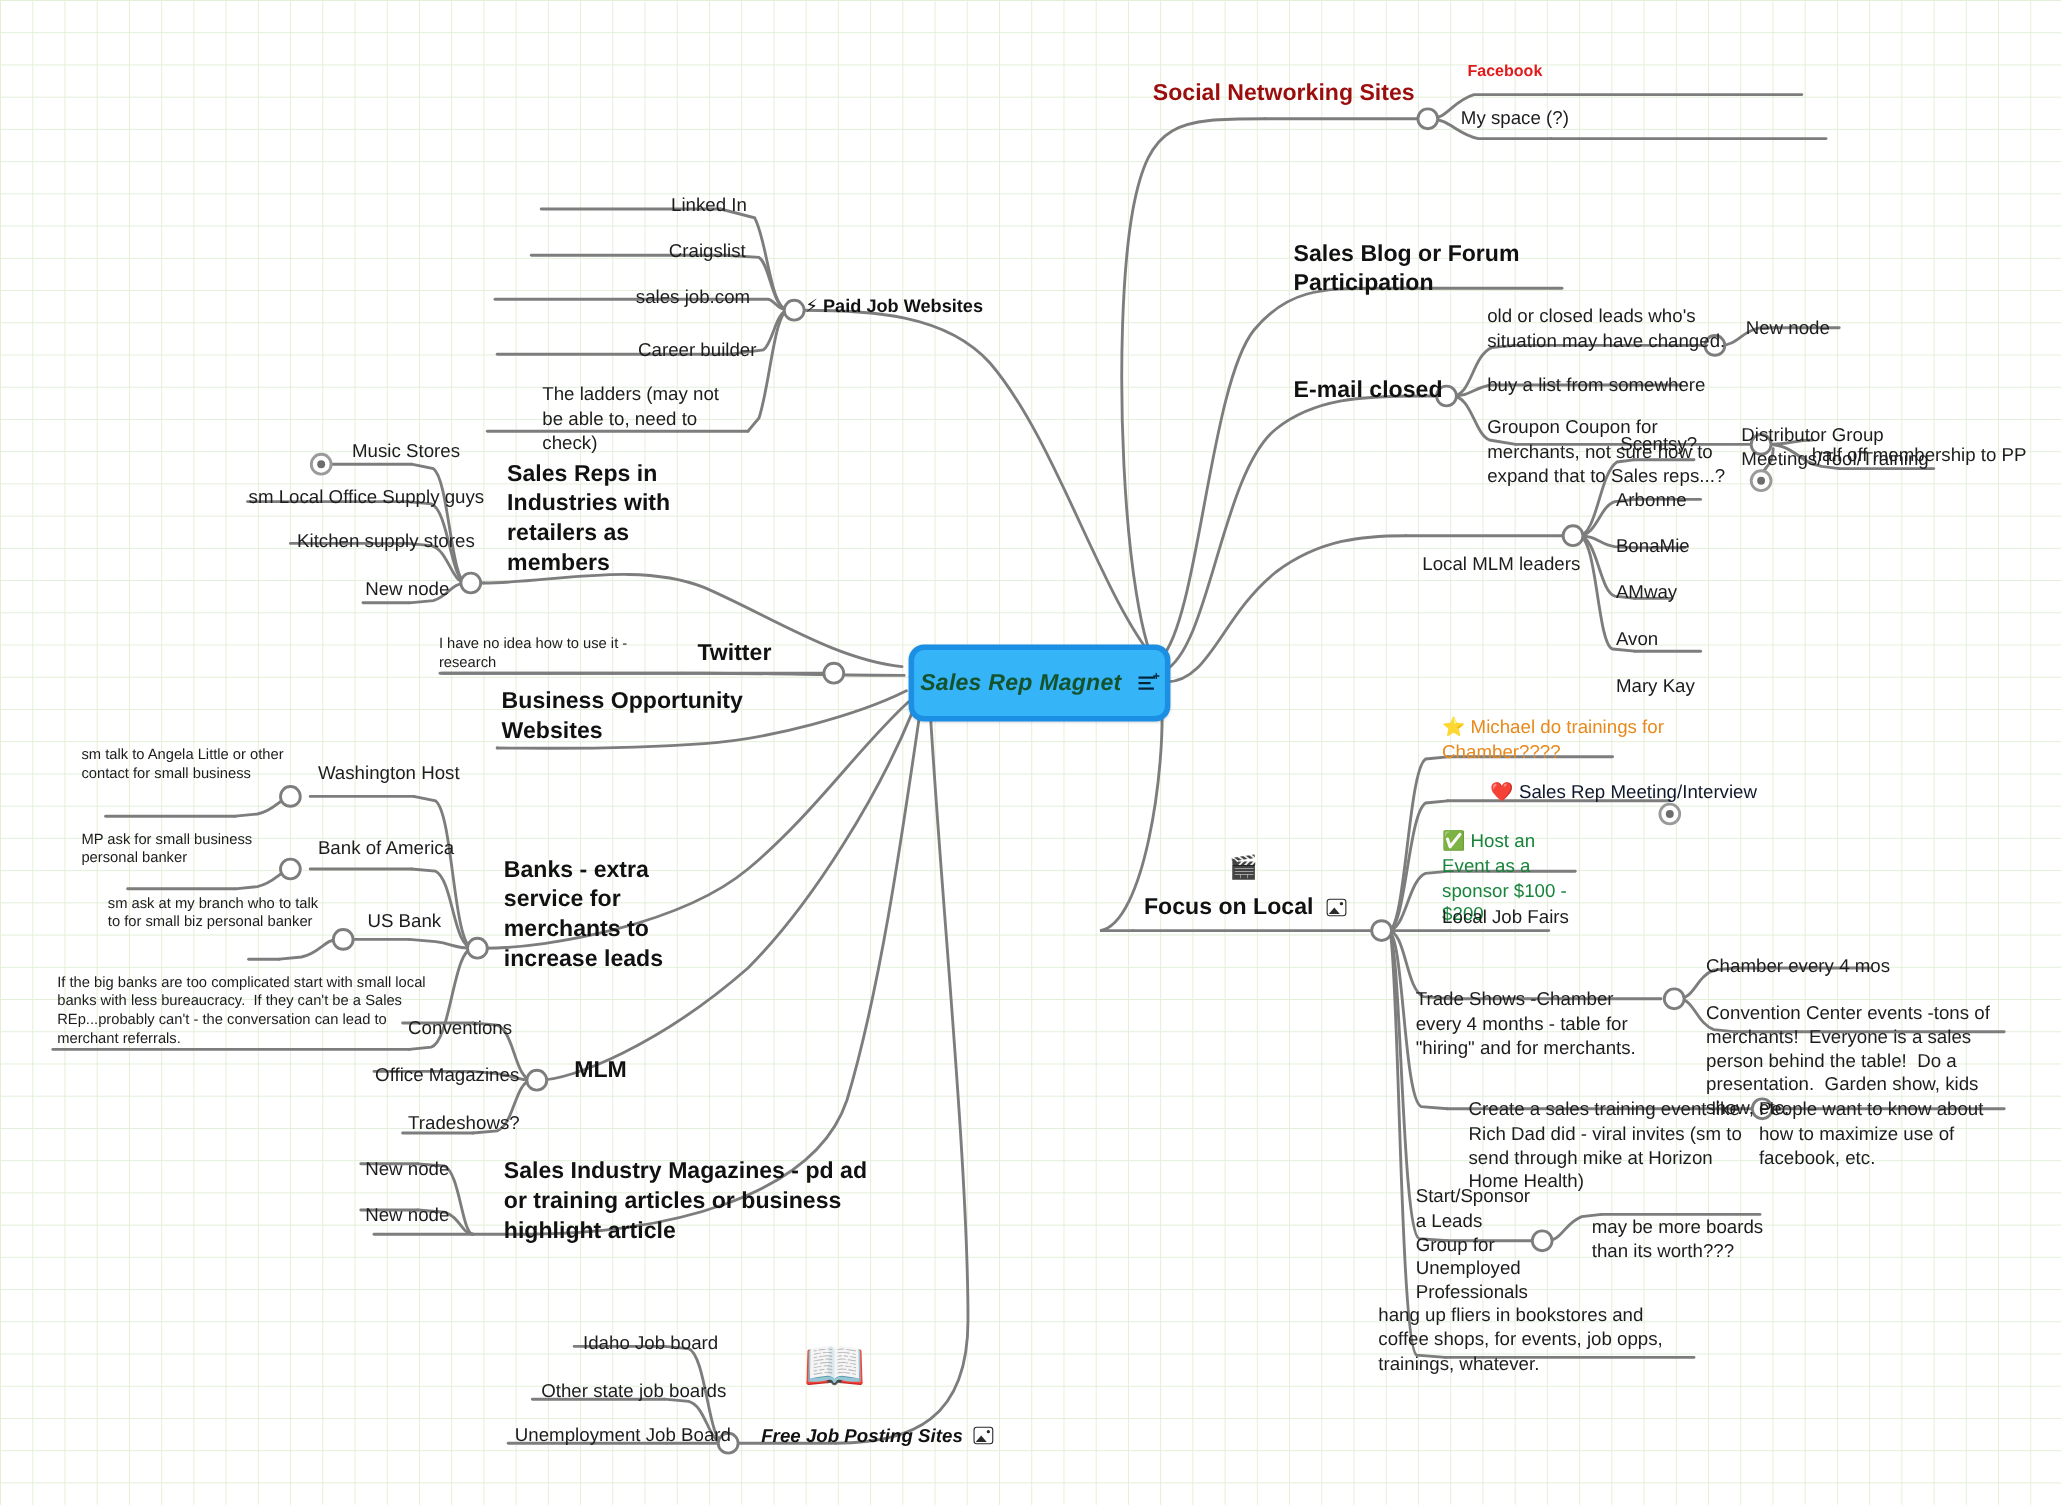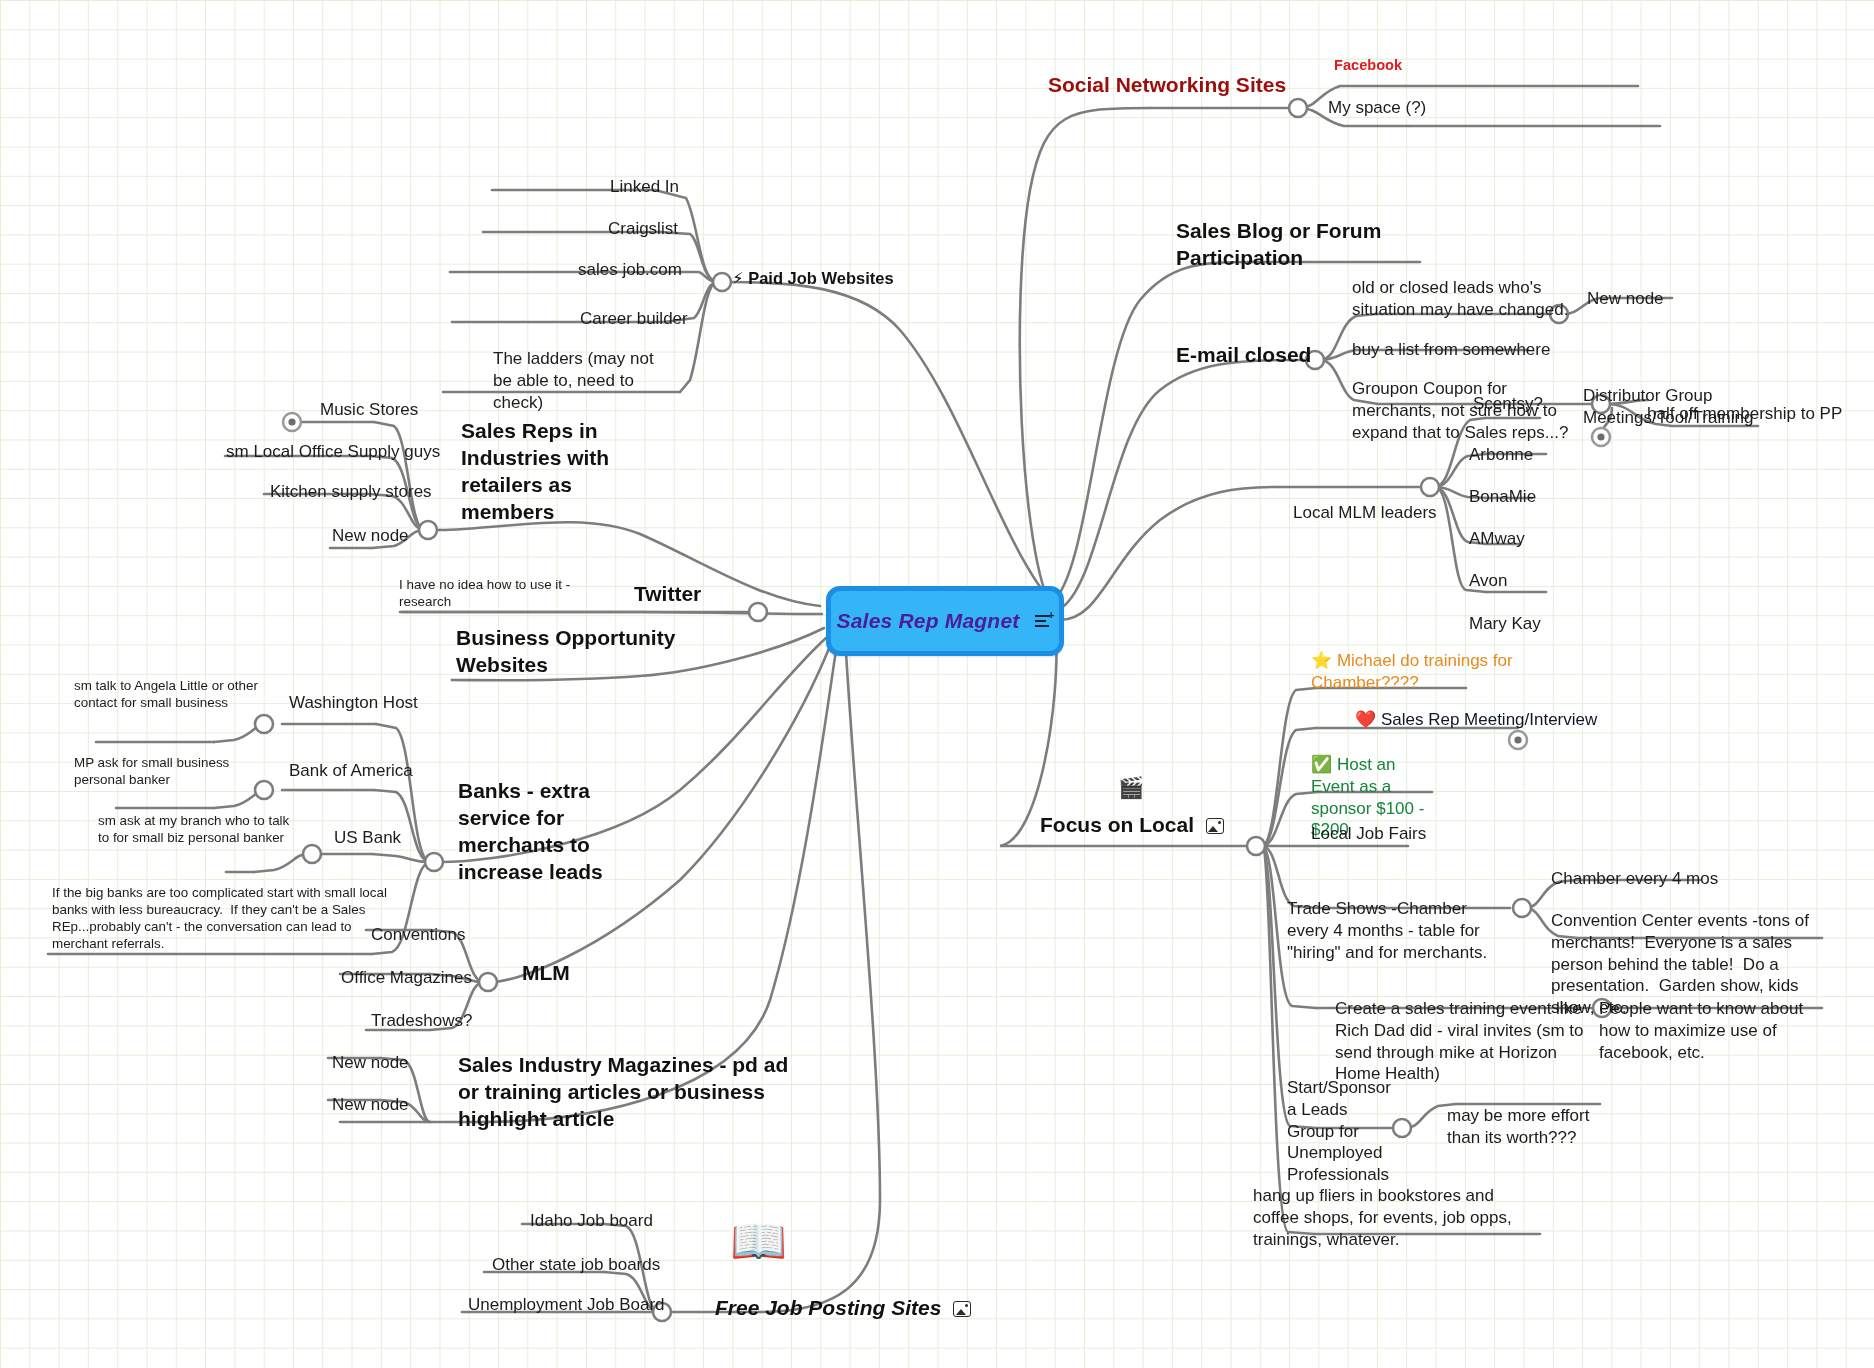--- a/index.html
+++ b/index.html
@@ -11,37 +11,37 @@
       linear-gradient(to bottom, #e3efd9 1.2px, transparent 1.2px);
     background-size:29.3px 29.3px;
     font-family:"Liberation Sans","DejaVu Sans",sans-serif;
     color:#1c1c1c;
   }
   #edges{position:absolute;left:0;top:0;width:1874px;height:1368px;pointer-events:none;}
   .lbl{position:absolute;line-height:1.28;white-space:pre-wrap;}
   .t-b1{font-size:21px;font-weight:700;color:#111;}
   .t-b1r{font-size:21px;font-weight:700;color:#9c0d0d;}
   .t-b2{font-size:16.5px;font-weight:700;color:#111;}
-  .t-b2i{font-size:21px;font-weight:700;font-style:italic;color:#111;margin-left:23px;}
+  .t-b2i{font-size:17px;font-weight:700;font-style:italic;color:#111;}
   .t-n{font-size:17px;font-weight:400;color:#1c1c1c;}
   .t-nr{font-size:14.6px;font-weight:700;color:#e01b1b;}
   .t-sm{font-size:13.4px;font-weight:400;color:#1c1c1c;}
 
   .c-orange{color:#e8891a;}
   .c-pink{color:#0f172a;margin-left:44px;}
   .c-green{color:#17843a;}
 
   
   #center-node{
     position:absolute;left:826px;top:586px;width:228px;height:60px;
     background:#35b4f7;border:5px solid #1a8fe3;border-radius:14px;
     display:flex;align-items:center;justify-content:center;gap:16px;
     box-shadow:0 1px 2px rgba(0,0,0,.12);
   }
-  #center-node .lbl-inner{font-size:21px;font-weight:700;font-style:italic;color:#4c1d95;letter-spacing:.2px;}
+  #center-node .lbl-inner{font-size:21px;font-weight:700;font-style:italic;color:#14532d;letter-spacing:.2px;}
   .note-icon{display:inline-block;width:18px;height:14px;position:relative;}
   .note-icon i{position:absolute;left:0;height:2px;background:#04243a;display:block;}
   .note-icon i:nth-child(1){top:1px;width:15px;}
   .note-icon i:nth-child(2){top:6px;width:11px;}
   .note-icon i:nth-child(3){top:11px;width:14px;}
   .note-icon b{position:absolute;right:-1px;top:-4px;font-size:11px;font-weight:700;line-height:1;color:#04243a;}
 
   .img-icon{display:inline-block;width:16px;height:14px;border:1.6px solid #2a2a2a;border-radius:3px;position:relative;vertical-align:-2px;}
   .img-icon::before{content:"";position:absolute;left:1.5px;bottom:1px;width:0;height:0;border-left:5px solid transparent;border-right:5px solid transparent;border-bottom:6px solid #2a2a2a;}
   .img-icon::after{content:"";position:absolute;right:2px;top:2px;width:3px;height:3px;border-radius:50%;background:#2a2a2a;}
@@ -324,14 +324,14 @@
 <div class="lbl t-n c-orange" style="left:1311px;top:650px;width:205px;"><span class="emoji">⭐</span> <span>Michael do trainings for Chamber????</span></div>
 <div class="lbl t-n c-pink" style="left:1311px;top:709px;"><span class="emoji">❤️</span> <span>Sales Rep Meeting/Interview</span></div>
 <div class="lbl t-n c-green" style="left:1311px;top:754px;width:120px;"><span class="emoji">✅</span> <span>Host an Event as a sponsor $100 - $200</span></div>
 <div class="lbl t-n" style="left:1311px;top:823px;">Local Job Fairs</div>
 <div class="lbl t-n" style="left:1287px;top:898px;width:210px;">Trade Shows -Chamber every 4 months - table for "hiring" and for merchants.</div>
 <div class="lbl t-n" style="left:1551px;top:868px;">Chamber every 4 mos</div>
 <div class="lbl t-n" style="left:1551px;top:910px;width:290px;">Convention Center events -tons of merchants!  Everyone is a sales person behind the table!  Do a presentation.  Garden show, kids show, etc.</div>
 <div class="lbl t-n" style="left:1287px;top:998px;width:255px;margin-left:48px;">Create a sales training event like Rich Dad did - viral invites (sm to send through mike at Horizon Home Health)</div>
 <div class="lbl t-n" style="left:1599px;top:998px;width:210px;">People want to know about how to maximize use of facebook, etc.</div>
 <div class="lbl t-n" style="left:1287px;top:1077px;width:112px;">Start/Sponsor a Leads Group for Unemployed Professionals</div>
-<div class="lbl t-n" style="left:1447px;top:1105px;width:180px;">may be more effort than its worth???</div>
+<div class="lbl t-n" style="left:1447px;top:1105px;width:180px;">may be more boards than its worth???</div>
 <div class="lbl t-n" style="left:1253px;top:1185px;width:280px;">hang up fliers in bookstores and coffee shops, for events, job opps, trainings, whatever.</div>
 
 </body></html>

